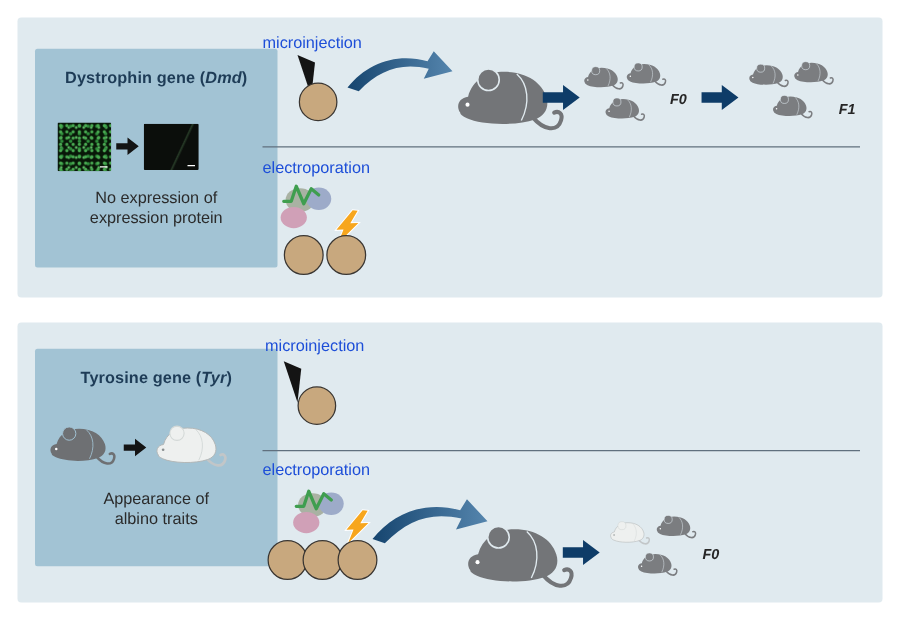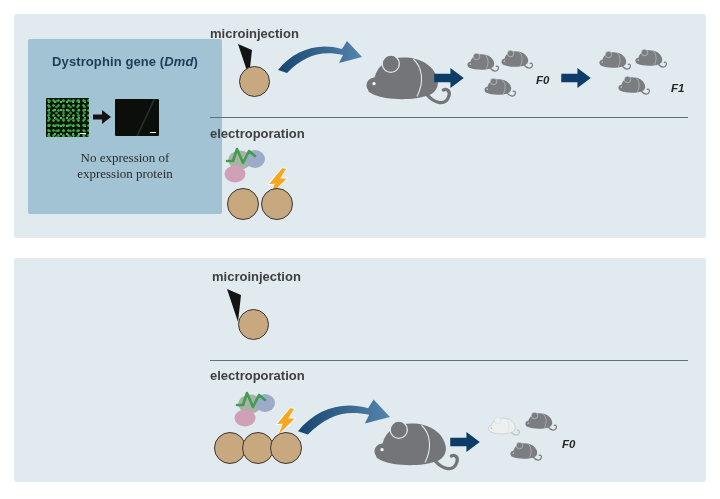--- a/index.html
+++ b/index.html
@@ -19,21 +19,21 @@
   }
   .card-title{
     position:absolute;left:0;top:15px;width:100%;text-align:center;
     font-size:13px;font-weight:bold;color:#1e3c57;letter-spacing:.1px;
   }
   .card-caption{
     position:absolute;left:0;width:100%;text-align:center;
     font-size:13px;line-height:16px;color:#2b2b2b;
   }
   .method-label{
-    position:absolute;font-size:13px;color:#404040;font-weight:bold;
+    position:absolute;font-size:13px;color:#1d4ed8;
   }
   .gen-label{
     position:absolute;font-size:11.5px;font-weight:bold;color:#262626;font-style:italic;
   }
   .divider{
     position:absolute;height:1px;background:#60707e;width:478px;left:196px;
   }
   .cell{
     position:absolute;border-radius:50%;
     background:#c8a87e;border:1.5px solid #3a3632;box-sizing:border-box;
@@ -95,21 +95,21 @@
       <div class="card-title"><span>Dystrophin gene (</span><i>Dmd</i><span>)</span></div>
       <div class="micrograph green" style="left:18px;top:59px;width:43px;height:39px;">
           <div class="scalebar"></div>
         </div>
       <svg class="abs" style="left:65px;top:71px;color:#141414;" width="18" height="14" viewBox="0 0 18 14">
           <use href="#mini-arrow" fill="currentColor"></use>
         </svg>
       <div class="micrograph dark" style="left:87px;top:60px;width:44px;height:37px;">
           <div class="scalebar"></div>
         </div>
-      <div class="card-caption" style="top:111px;font-family:Liberation Serif, serif;"><span>No expression of</span><br><span>expression protein</span></div>
+      <div class="card-caption" style="top:111px;"><span>No expression of</span><br><span>expression protein</span></div>
     </div>
 
     <span class="method-label" style="left:196px;top:12px;">microinjection</span>
     <svg class="abs" style="left:223px;top:30px;" width="16" height="33" viewBox="0 0 16 33">
         <use href="#needle-shape" fill="#141414"></use>
       </svg>
     <div class="cell" style="left:225px;top:52px;width:31px;height:31px;"></div>
     <svg class="abs" style="left:264px;top:26px;" width="84" height="34" viewBox="0 0 84 34">
         <use href="#swoosh-shape"></use>
       </svg>
@@ -154,20 +154,33 @@
       </svg>
     <svg class="abs" style="left:254px;top:154px;transform:rotate(6deg);" width="22" height="29" viewBox="0 0 24 36">
         <use href="#bolt-shape" fill="#f7a61d" stroke="#ffffff" stroke-width="2" paint-order="stroke"></use>
       </svg>
     <div class="cell" style="left:213px;top:174px;width:32px;height:32px;"></div>
     <div class="cell" style="left:247px;top:174px;width:32px;height:32px;"></div>
   </section>
 
   <section class="panel p2">
 
+    <div class="card" style="top:21px;height:174px;">
+      <div class="card-title"><span>Tyrosine gene (</span><i>Tyr</i><span>)</span></div>
+      <svg class="abs" style="left:10px;top:60px;color:#6e7073;" width="56" height="37" viewBox="0 0 100 64" --tail-color="#8b8d90">
+          <use href="#mouse-shape" style="--gap-color:#a2c3d4;"></use>
+        </svg>
+      <svg class="abs" style="left:71px;top:72px;color:#141414;" width="18" height="14" viewBox="0 0 18 14">
+          <use href="#mini-arrow" fill="currentColor"></use>
+        </svg>
+      <svg class="abs" style="left:95px;top:59px;color:#eef0ef;" width="60" height="40" viewBox="0 0 100 64">
+          <use href="#mouse-shape" style="--body-stroke:#b2b6b6;--tail-color:#c2c6c8;--eye-color:#8a8f90;--gap-color:#d3d8d7;"></use>
+        </svg>
+      <div class="card-caption" style="top:112px;"><span>Appearance of</span><br><span>albino traits</span></div>
+    </div>
 
     <span class="method-label" style="left:198px;top:11px;">microinjection</span>
     <svg class="abs" style="left:212px;top:31px;" width="16" height="33" viewBox="0 0 16 33">
         <use href="#needle-shape" fill="#141414"></use>
       </svg>
     <div class="cell" style="left:224px;top:51px;width:31px;height:31px;"></div>
 
     <div class="divider" style="top:102px;"></div>
 
     <span class="method-label" style="left:196px;top:110px;">electroporation</span>

